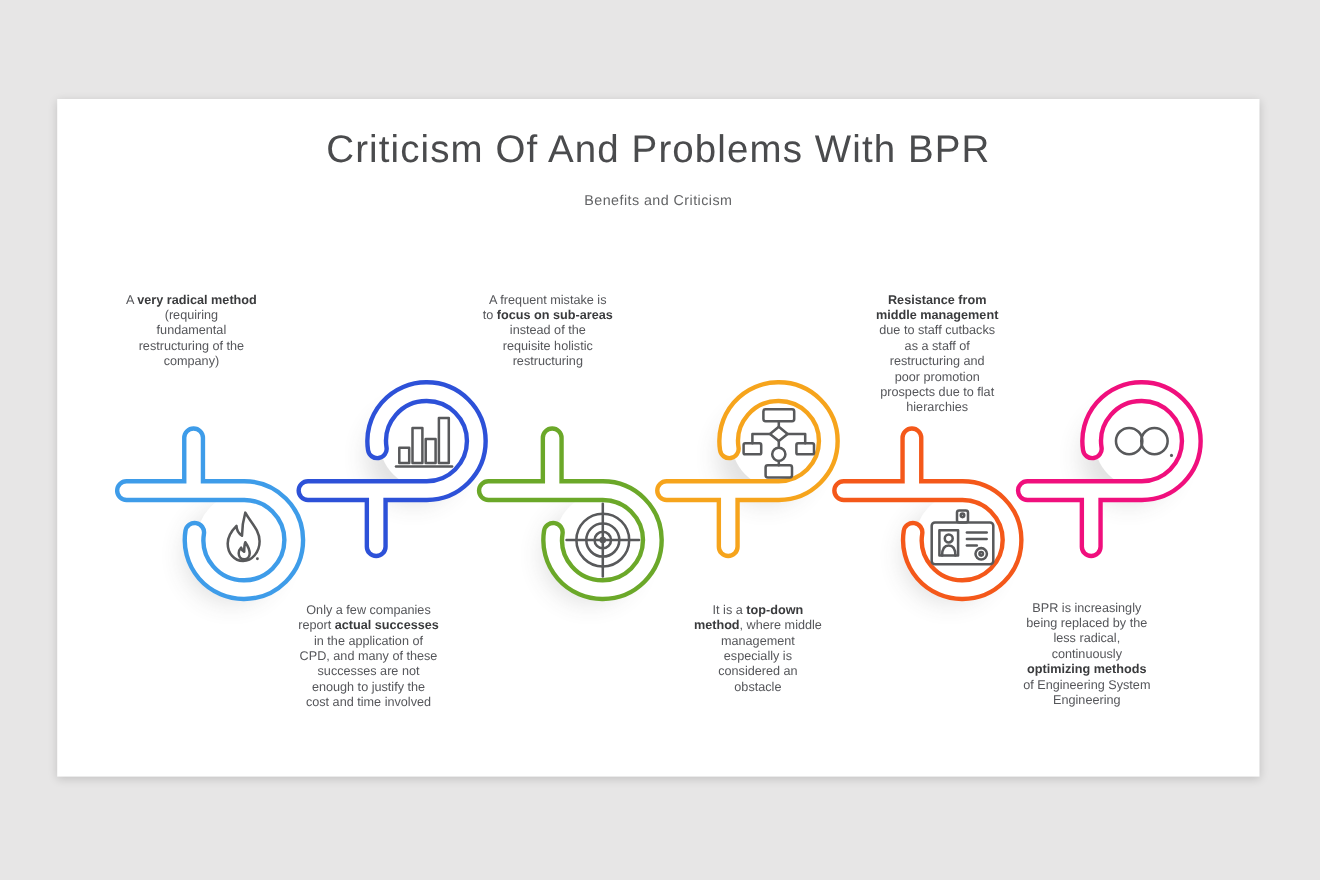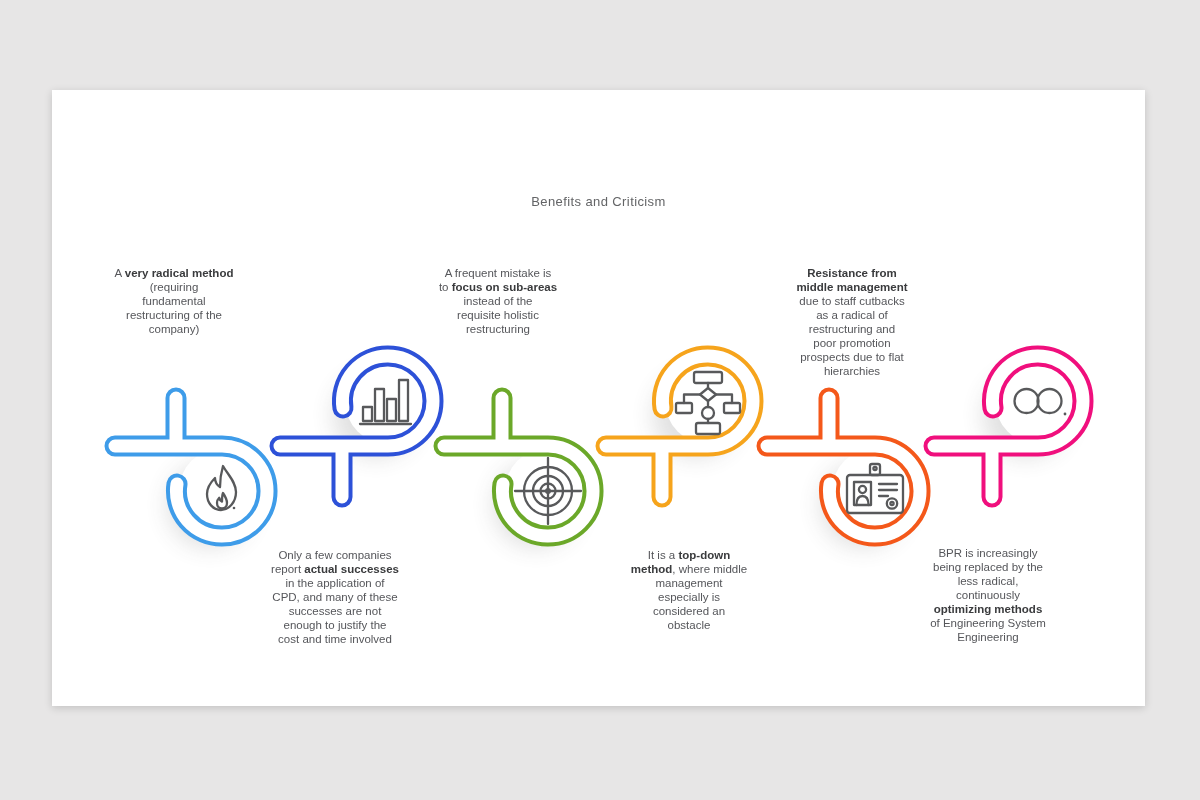--- a/index.html
+++ b/index.html
@@ -2,21 +2,21 @@
 <html><head>
 <meta charset="utf-8">
 <style>
   html,body{margin:0;padding:0;width:1200px;height:800px;background:#e7e6e6;
     font-family:"Liberation Sans",sans-serif;overflow:hidden;}
   .slide{position:absolute;left:52px;top:90px;width:1093px;height:616px;background:#ffffff;
     box-shadow:0 2px 8px rgba(0,0,0,.16);}
   .title{position:absolute;left:0;top:26px;width:100%;text-align:center;
     font-size:35px;letter-spacing:1px;color:#4a4b4d;font-weight:400;}
   .subtitle{position:absolute;left:0;top:84px;width:100%;text-align:center;
-    font-size:13px;letter-spacing:.4px;color:#636466;margin-top:20px;}
+    font-size:13px;letter-spacing:.4px;color:#636466;}
   .ribbon{position:absolute;left:0;top:0;width:1093px;height:616px;}
   .tube-color{fill:none;stroke-width:21px;stroke-linecap:round;stroke-linejoin:round;}
   .tube-white{fill:none;stroke:#ffffff;stroke-width:13px;stroke-linecap:round;stroke-linejoin:round;}
   .disc{position:absolute;width:86px;height:86px;border-radius:50%;background:#ffffff;
     box-shadow:-12px 14px 22px rgba(70,70,70,.16);}
   .d1{left:127px;top:358px}.d2{left:293px;top:268px}.d3{left:453px;top:358px}
   .d4{left:613px;top:268px}.d5{left:780px;top:358px}.d6{left:943px;top:268px}
   .icon{position:absolute;width:80px;height:80px;}
   .i1{left:130px;top:361px}.i2{left:296px;top:271px}.i3{left:456px;top:361px}
   .i4{left:616px;top:271px}.i5{left:783px;top:361px}.i6{left:946px;top:271px}
@@ -28,20 +28,21 @@
   .note .line{white-space:nowrap;}
   .note b{font-weight:700;color:#3a3b3d;}
   .n1{left:122px;top:176px}.n3{left:446px;top:176px}.n5{left:800px;top:176px}
   .n2{left:283px;top:458px}.n4{left:637px;top:458px}.n6{left:936px;top:456px}
 </style>
 </head>
 <body>
 
 <div class="slide">
 
+  <div class="title">Criticism Of And Problems With BPR</div>
   <div class="subtitle">Benefits and Criticism</div>
 
   <div class="disc d1"></div>
   <div class="disc d2"></div>
   <div class="disc d3"></div>
   <div class="disc d4"></div>
   <div class="disc d5"></div>
   <div class="disc d6"></div>
 
   <svg class="ribbon" viewBox="0 0 1093 616">
@@ -162,21 +163,21 @@
       <div class="line"><b>method</b><span>, where middle</span></div>
       <div class="line"><span>management</span></div>
       <div class="line"><span>especially is</span></div>
       <div class="line"><span>considered an</span></div>
       <div class="line"><span>obstacle</span></div>
     </div>
   <div class="note n5">
       <div class="line"><b>Resistance from</b></div>
       <div class="line"><b>middle management</b></div>
       <div class="line"><span>due to staff cutbacks</span></div>
-      <div class="line"><span>as a radical of</span></div>
+      <div class="line"><span>as a staff of</span></div>
       <div class="line"><span>restructuring and</span></div>
       <div class="line"><span>poor promotion</span></div>
       <div class="line"><span>prospects due to flat</span></div>
       <div class="line"><span>hierarchies</span></div>
     </div>
   <div class="note n6">
       <div class="line"><span>BPR is increasingly</span></div>
       <div class="line"><span>being replaced by the</span></div>
       <div class="line"><span>less radical,</span></div>
       <div class="line"><span>continuously</span></div>

